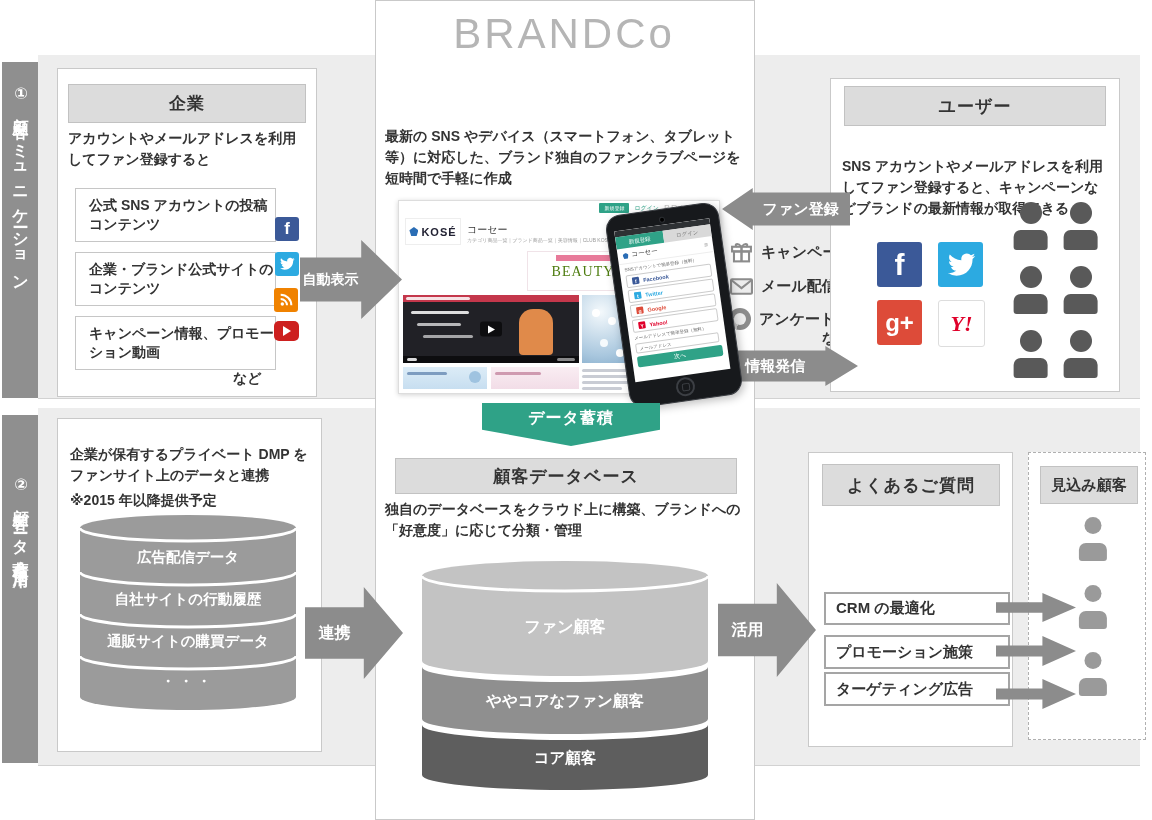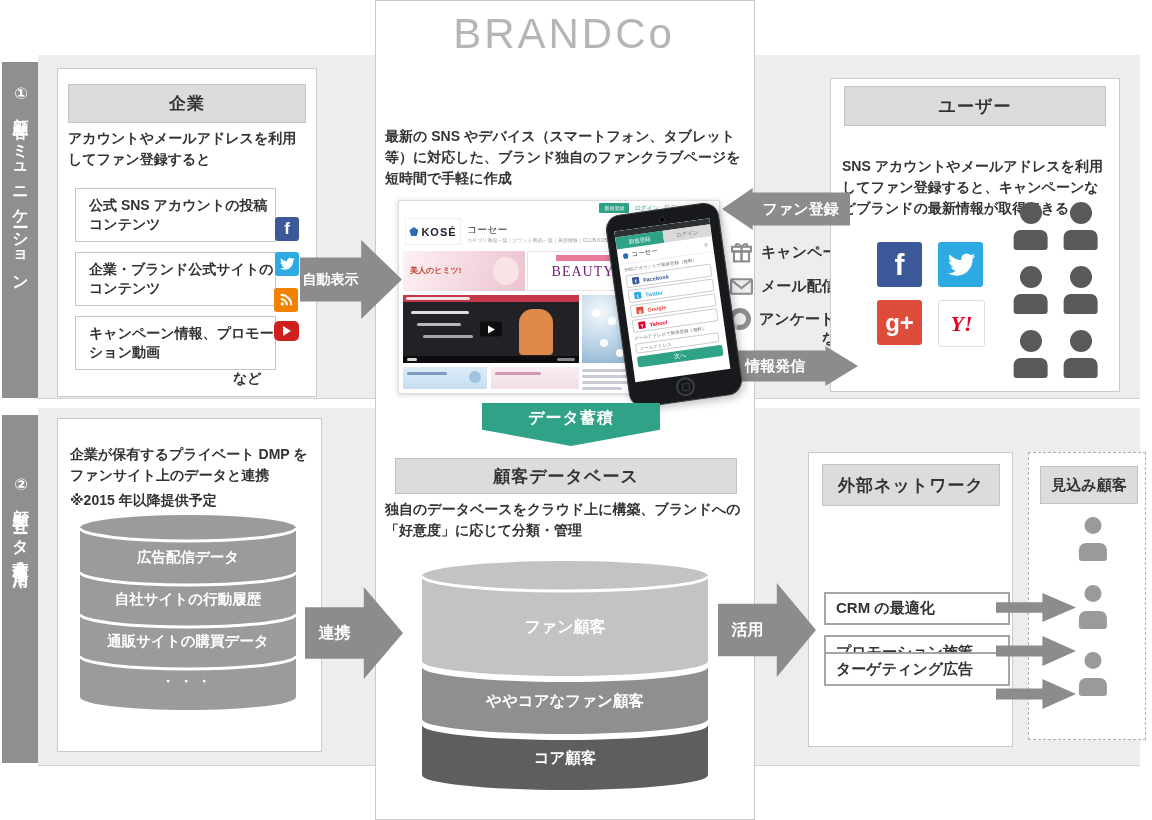--- a/index.html
+++ b/index.html
@@ -135,27 +135,23 @@
       <span class="c-login">ログイン</span>
       <span class="c-brand">BRANDCo</span>
     </div>
     <div class="c-logo">
       <span class="kose-mark"></span>
       <b>KOSÉ</b>
     </div>
     <div class="c-site">コーセー</div>
     <div class="c-nav">カテゴリ商品一覧｜ブランド商品一覧｜美容情報｜CLUB KOSE｜よくあるご質問・お問い合わせ</div>
 
-    <div class="bnr" style="left:4px;width:122px;background:linear-gradient(105deg,#fdf0f3,#f4d7df 55%,#edc3cf);">
-      <span style="position:absolute;left:7px;top:14px;font-size:8px;font-weight:700;color:#c0392b;">美人のヒミツ!</span>
-      <span style="position:absolute;right:6px;top:6px;width:26px;height:28px;border-radius:50%;background:#f8e3e6;"></span>
-    </div>
     <div class="bnr" style="left:128px;width:112px;background:#fff;border:1px solid #f0e3e8;box-sizing:border-box;">
       <span style="position:absolute;left:28px;top:3px;width:56px;height:6px;background:#e87a9a;"></span>
-      <span style="position:absolute;left:0;right:0;top:12px;text-align:center;font-family:'Liberation Serif','DejaVu Serif',serif;font-size:14px;color:#701a75;letter-spacing:1px;">BEAUTY</span>
+      <span style="position:absolute;left:0;right:0;top:12px;text-align:center;font-family:'Liberation Serif','DejaVu Serif',serif;font-size:14px;color:#4d7c0f;letter-spacing:1px;">BEAUTY</span>
       <span style="position:absolute;right:5px;top:16px;font-size:6px;color:#c77;">no.45</span>
     </div>
     <div class="bnr" style="left:244px;width:70px;background:linear-gradient(#eaf4fb,#d5e8f5);">
       <span style="position:absolute;left:4px;top:4px;font-size:6px;font-weight:700;color:#345;">すっぴん、明るくなる</span>
       <span style="position:absolute;left:8px;bottom:3px;width:10px;height:14px;background:#2c3e66;border-radius:5px 5px 2px 2px;"></span>
     </div>
 
     <div class="vid">
       <div style="position:absolute;top:0;left:0;right:0;height:7px;background:#c4374b;">
         <span class="vline" style="left:3px;top:2px;width:64px;height:2.5px;"></span>
@@ -348,24 +344,24 @@
 
   <div class="arrow arrow-r" style="left:305px;top:587px;width:98px;height:92px;z-index:5;">
     <span class="alabel" style="font-size:16px;">連携</span>
   </div>
 
   <div class="arrow arrow-r" style="left:718px;top:583px;width:98px;height:94px;z-index:5;">
     <span class="alabel" style="font-size:16px;">活用</span>
   </div>
 
   <div class="wbox" style="left:808px;top:452px;width:203px;height:293px;z-index:2;"></div>
-  <div class="hdr" style="left:822px;top:464px;width:176px;height:40px;z-index:2;">外部ネットワーク</div>
+  <div class="hdr" style="left:822px;top:464px;width:176px;height:40px;z-index:2;">よくあるご質問</div>
   <div class="extitem" style="left:824px;top:592px;width:172px;height:29px;z-index:2;">CRM の最適化</div>
   <div class="extitem" style="left:824px;top:635px;width:172px;height:30px;z-index:2;">プロモーション施策</div>
-  <div class="extitem" style="left:824px;top:652px;width:172px;height:30px;z-index:2;">ターゲティング広告</div>
+  <div class="extitem" style="left:824px;top:672px;width:172px;height:30px;z-index:2;">ターゲティング広告</div>
   <div class="arrow arrow-sm" style="left:996px;top:593px;width:80px;height:29px;z-index:5;"></div>
   <div class="arrow arrow-sm" style="left:996px;top:636px;width:80px;height:30px;z-index:5;"></div>
   <div class="arrow arrow-sm" style="left:996px;top:679px;width:80px;height:30px;z-index:5;"></div>
 
   <div class="abs" style="left:1028px;top:452px;width:118px;height:288px;background:#fff;border:1px dashed #b0b0b0;box-sizing:border-box;z-index:2;"></div>
   <div class="hdr" style="left:1040px;top:466px;width:96px;height:36px;font-size:15px;letter-spacing:0;z-index:2;">見込み顧客</div>
   <div class="person person-sm" style="left:1078px;top:517px;z-index:2;"></div>
   <div class="person person-sm" style="left:1078px;top:585px;z-index:2;"></div>
   <div class="person person-sm" style="left:1078px;top:652px;z-index:2;"></div>
 

